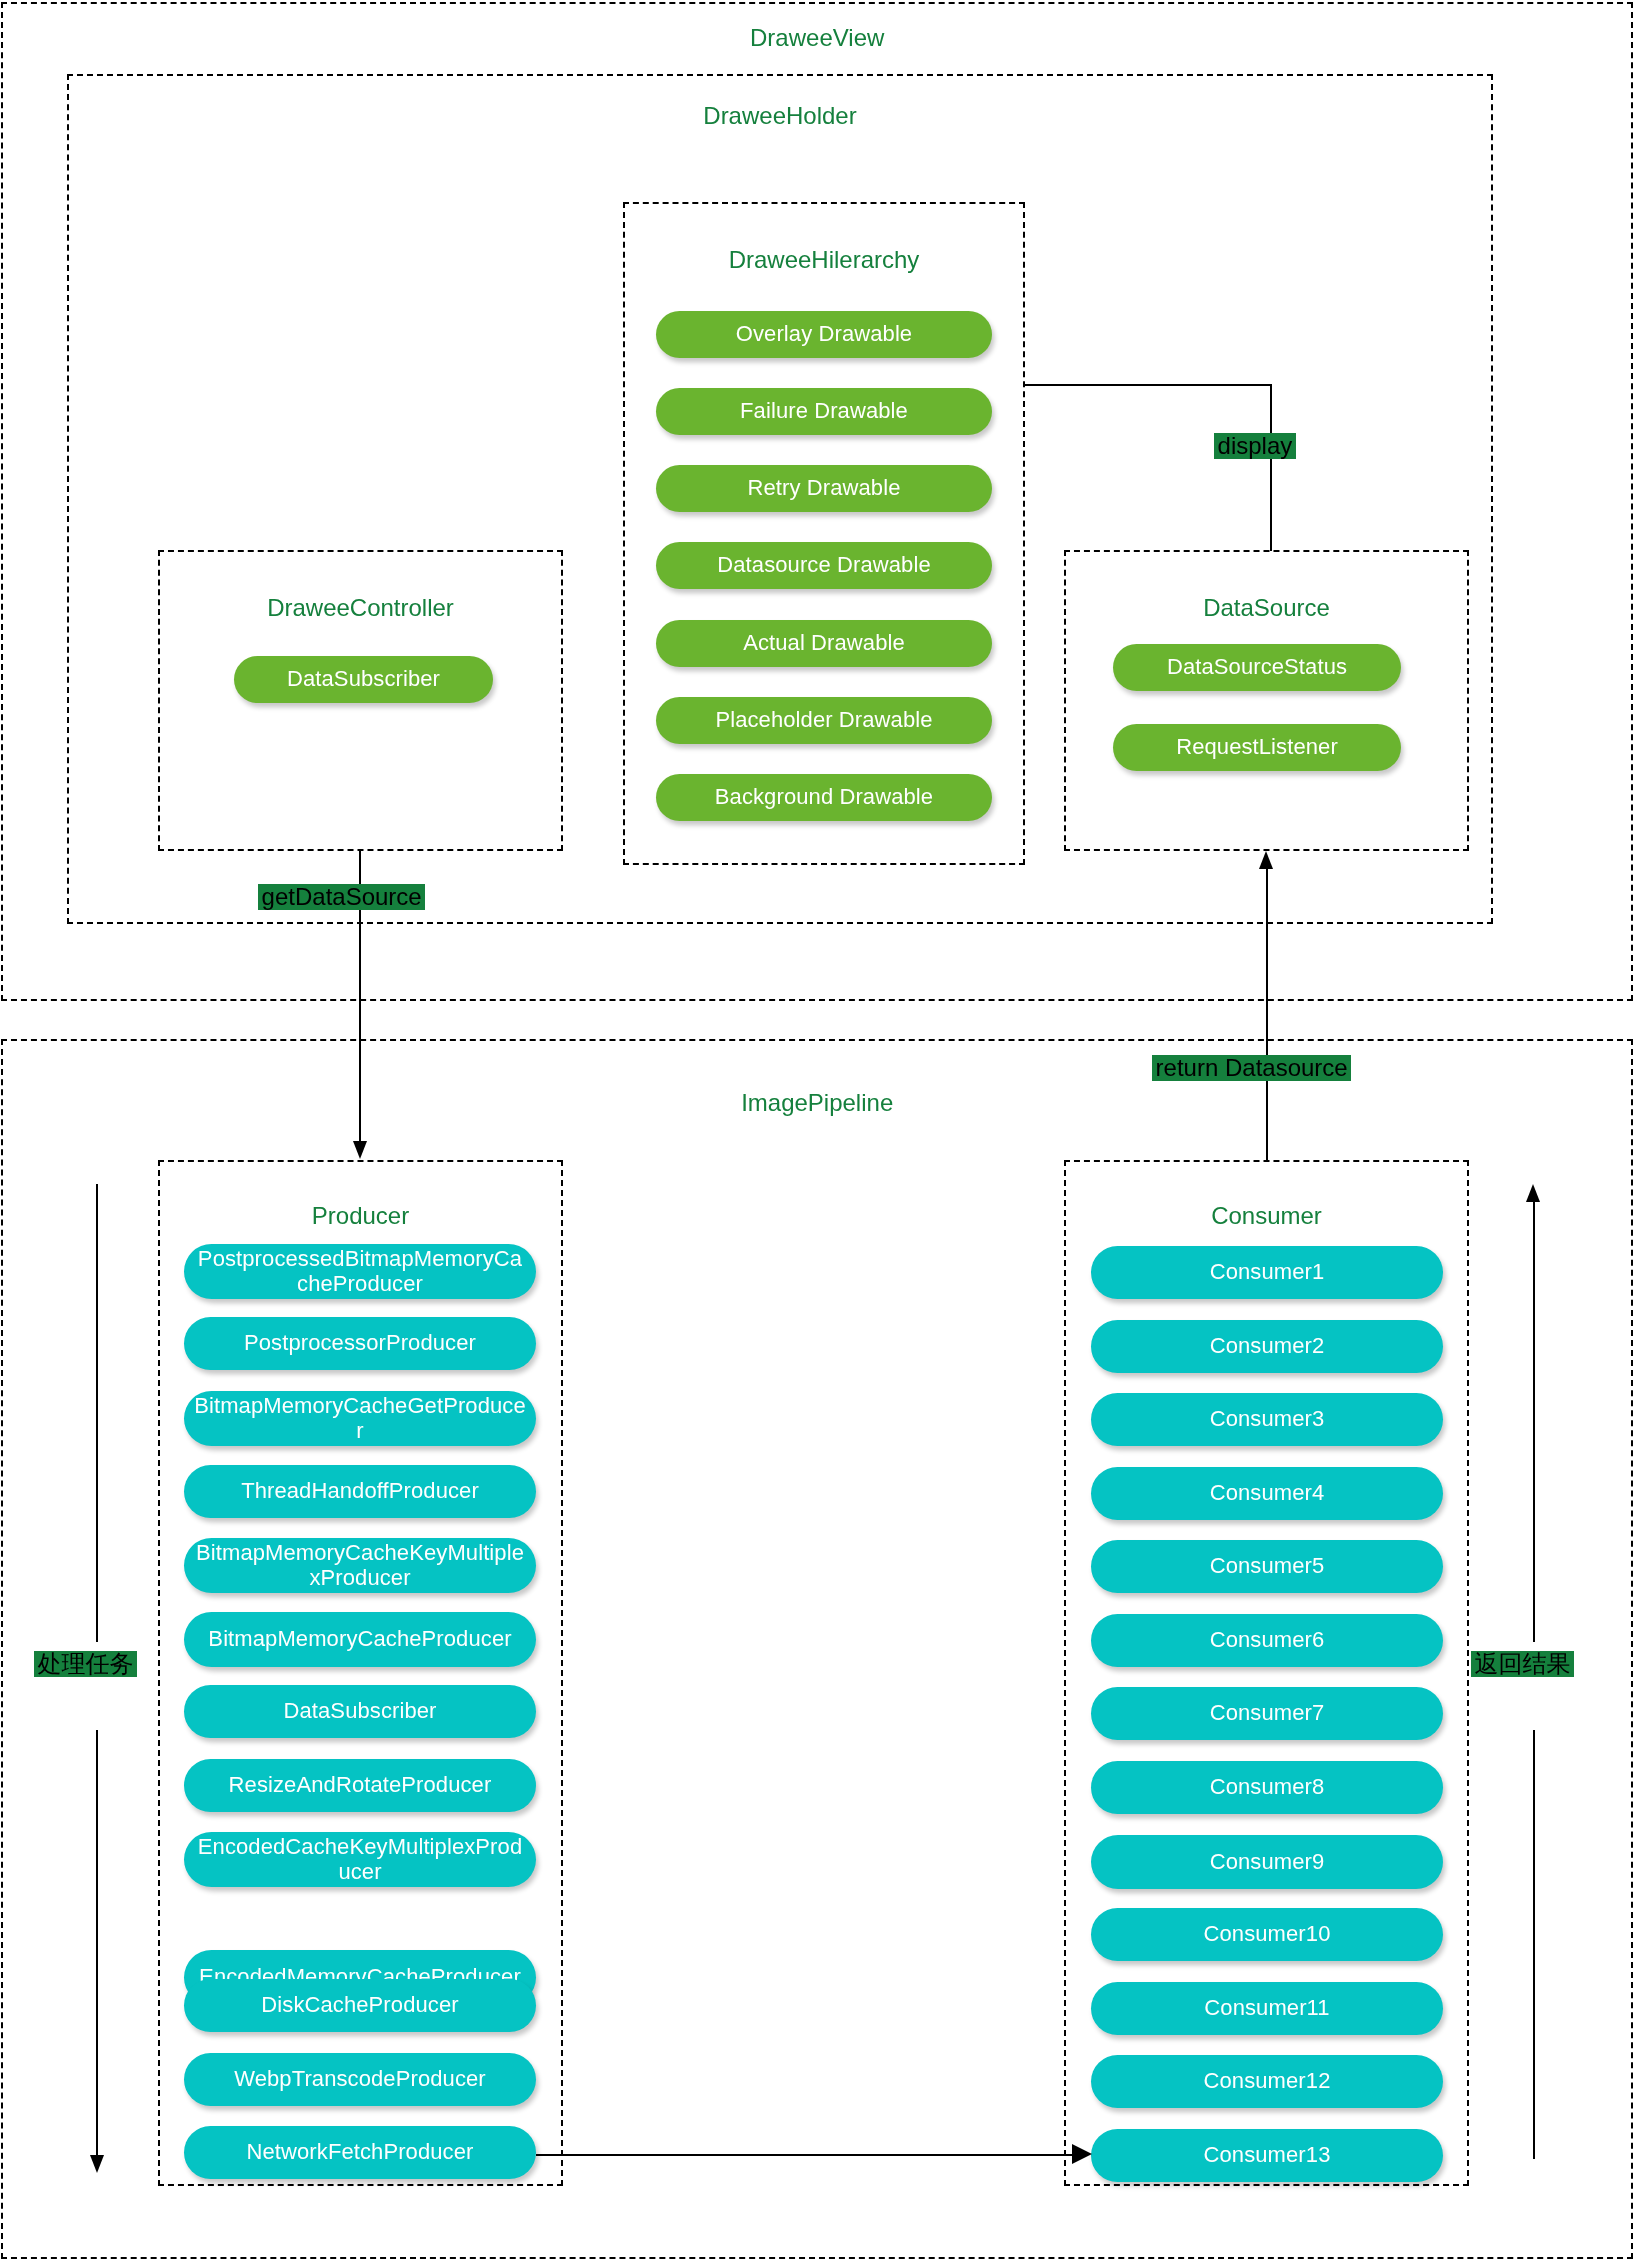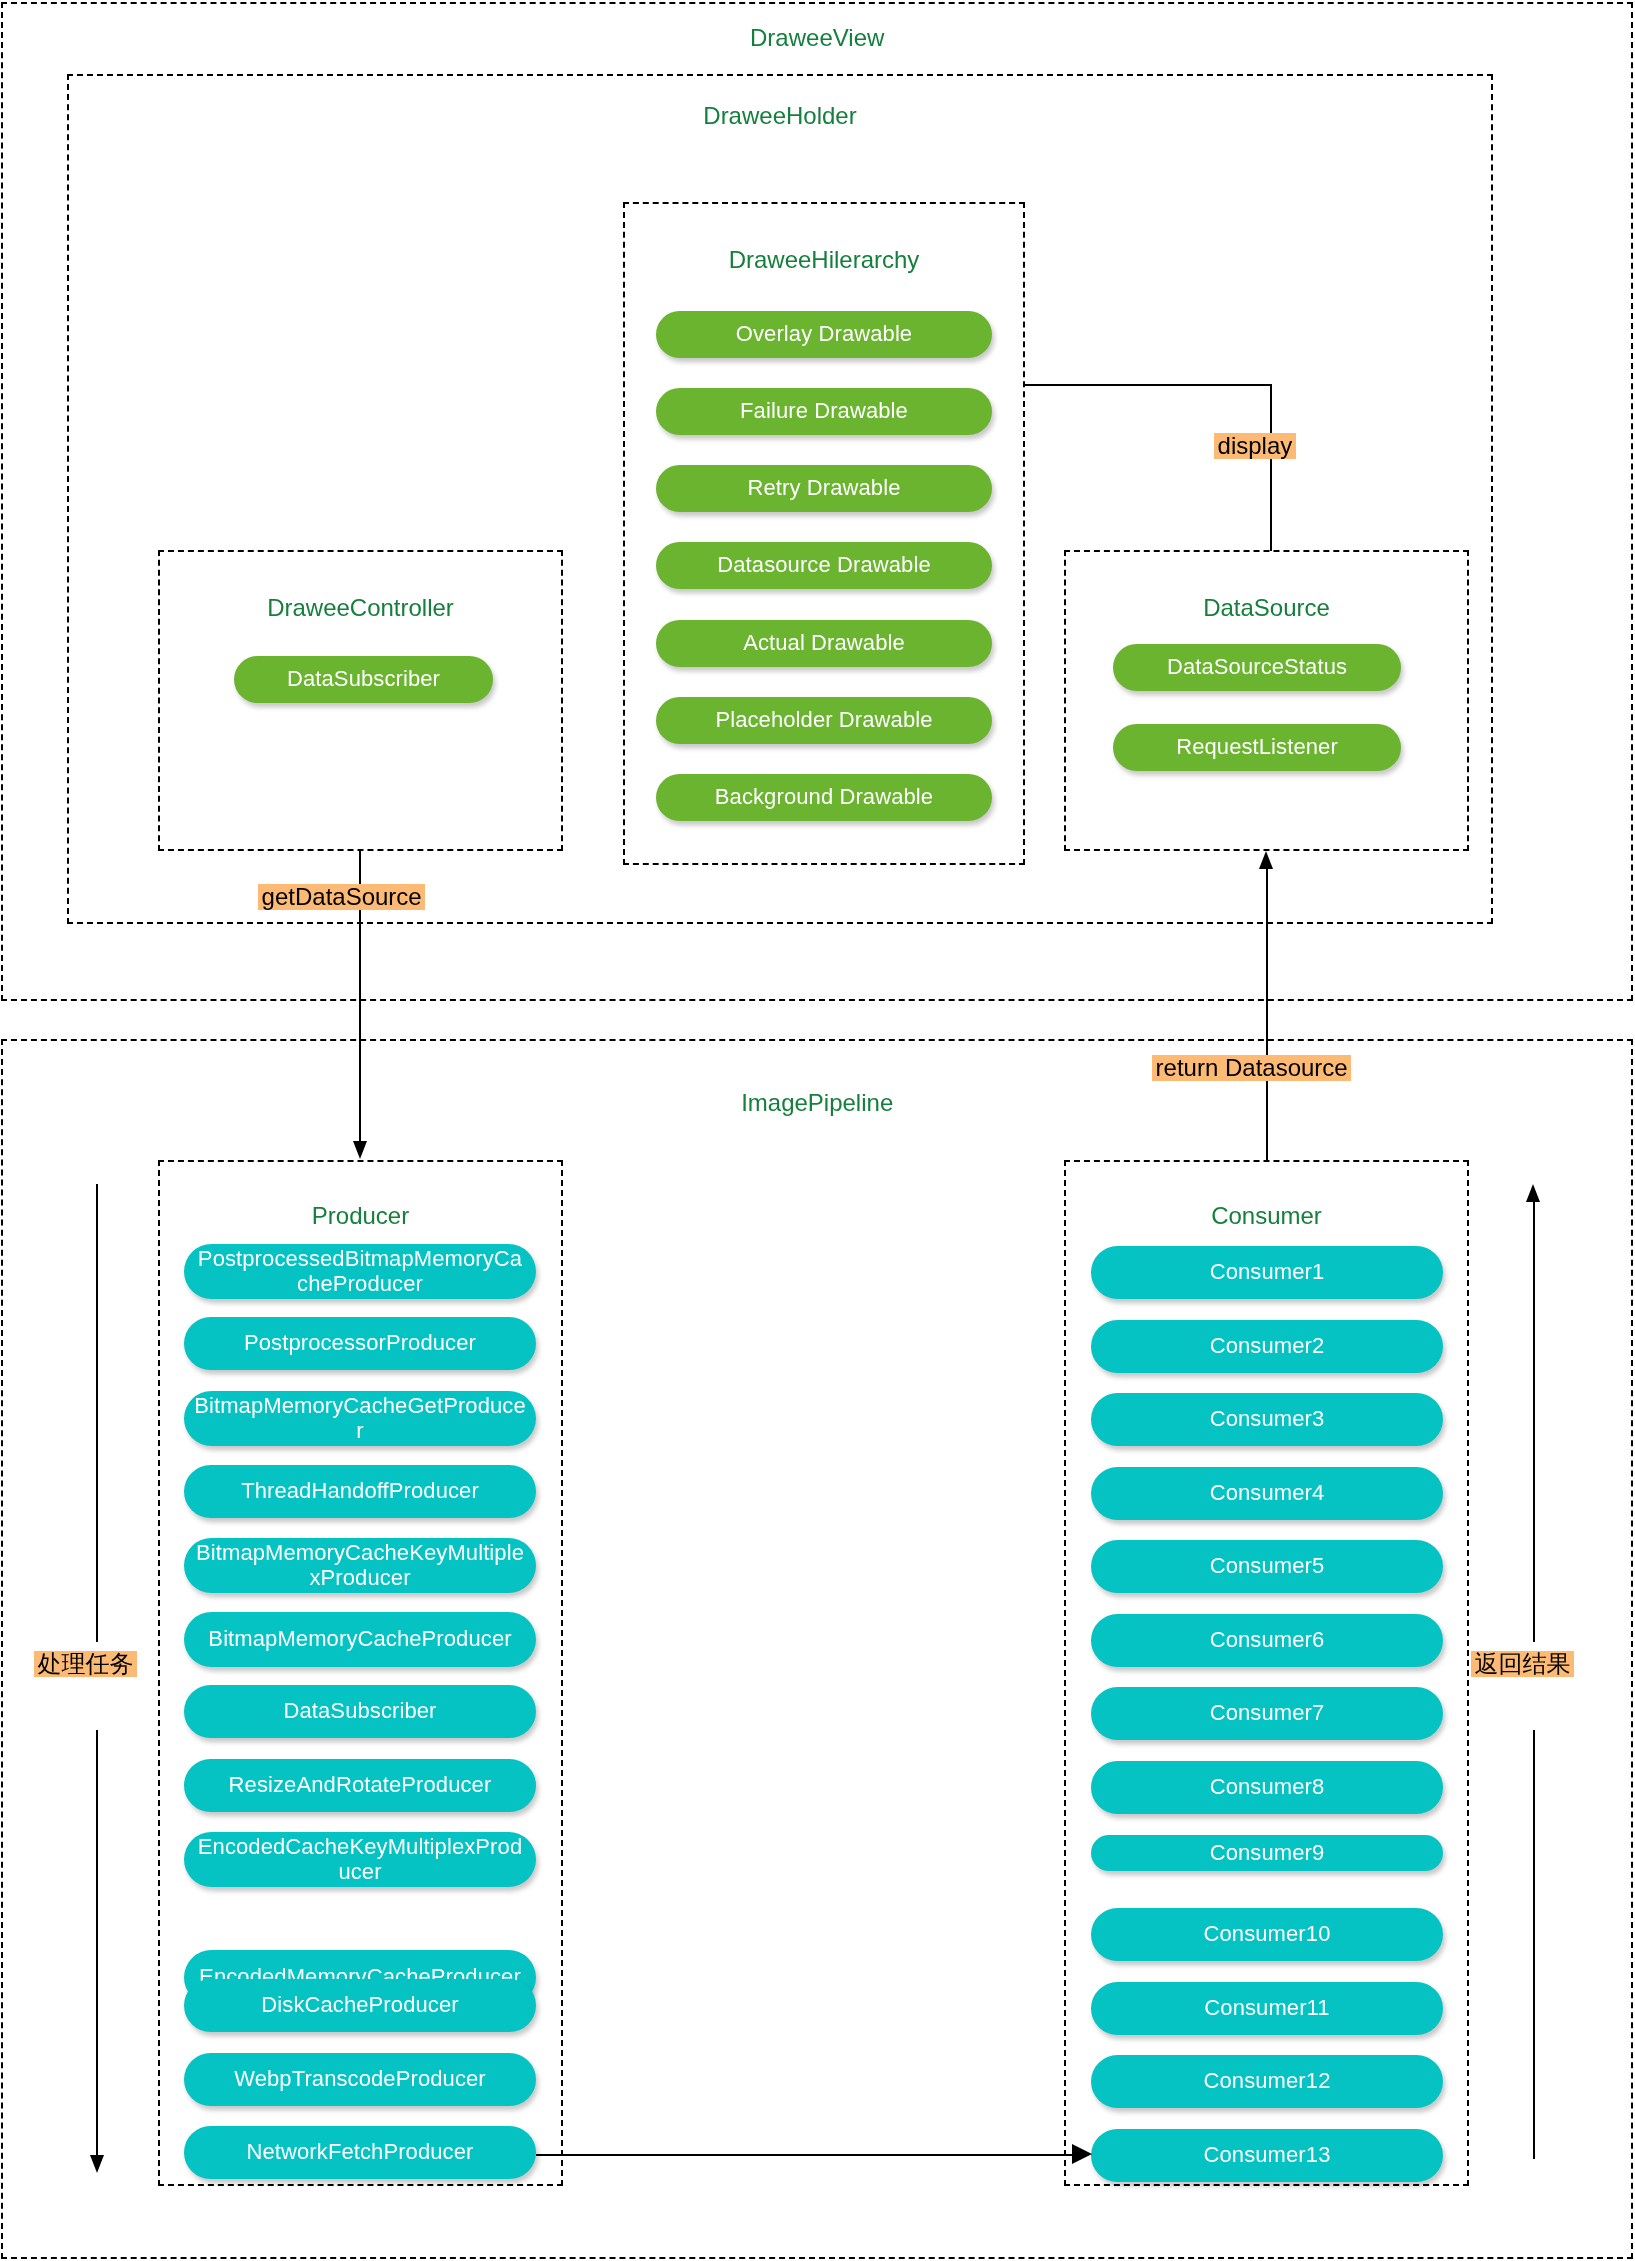--- a/index.html
+++ b/index.html
@@ -86,21 +86,21 @@
     border-right:7.8px solid transparent;
     border-bottom:18px solid #000;
   }
   
   .lbl{
     position:absolute;
     color:#000;
     font-size:24px;
     line-height:1.1;
     white-space:nowrap;
-    background:#fdba74;
+    background:#15803d;
     padding:0 3.6px;
   }
   .lbl.cjk{font-family:"DejaVu Sans","Liberation Sans",sans-serif;}
 </style>
 </head>
 <body>
 
 <div id="canvas">
 
   <div class="dbox" style="left:1.2px;top:2.4px;width:1632px;height:999px;">
@@ -235,21 +235,21 @@
   </div>
   <div class="pill teal" style="left:1091px;top:1614px;width:352px;height:53px;">
     <span>Consumer6</span>
   </div>
   <div class="pill teal" style="left:1091px;top:1687px;width:352px;height:53px;">
     <span>Consumer7</span>
   </div>
   <div class="pill teal" style="left:1091px;top:1761px;width:352px;height:53px;">
     <span>Consumer8</span>
   </div>
-  <div class="pill teal" style="left:1091px;top:1835px;width:352px;height:36px;">
+  <div class="pill teal" style="left:1091px;top:1835px;width:352px;height:54px;">
     <span>Consumer9</span>
   </div>
   <div class="pill teal" style="left:1091px;top:1908px;width:352px;height:53px;">
     <span>Consumer10</span>
   </div>
   <div class="pill teal" style="left:1091px;top:1982px;width:352px;height:53px;">
     <span>Consumer11</span>
   </div>
   <div class="pill teal" style="left:1091px;top:2055px;width:352px;height:53px;">
     <span>Consumer12</span>

